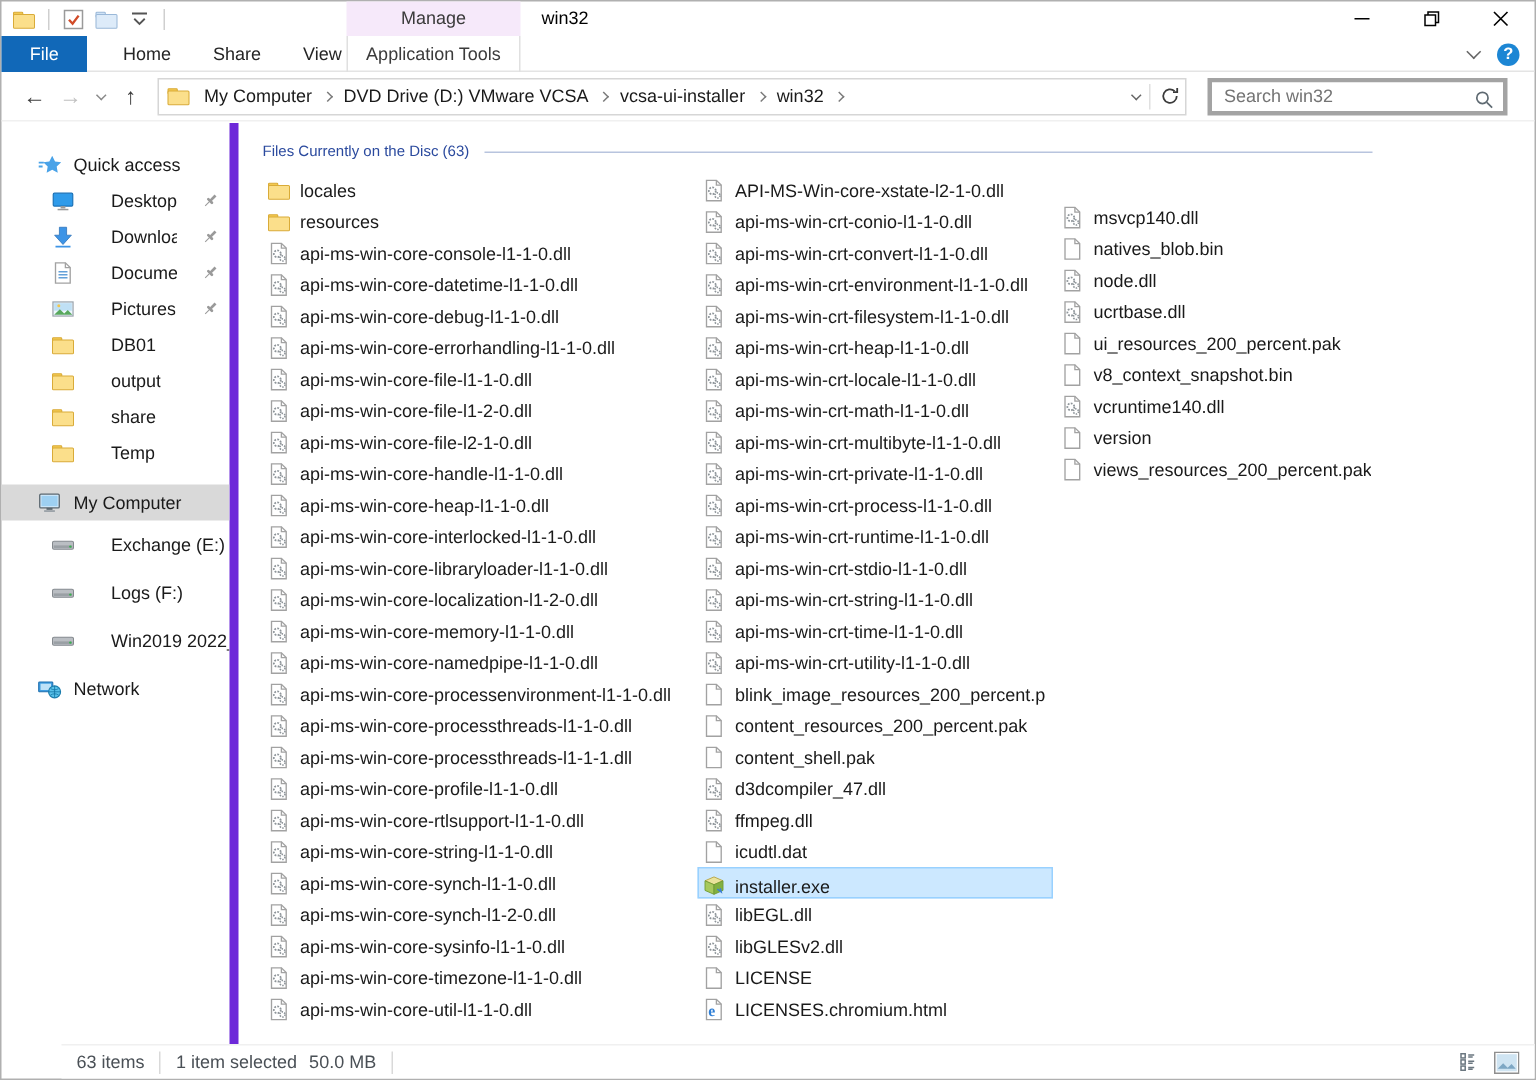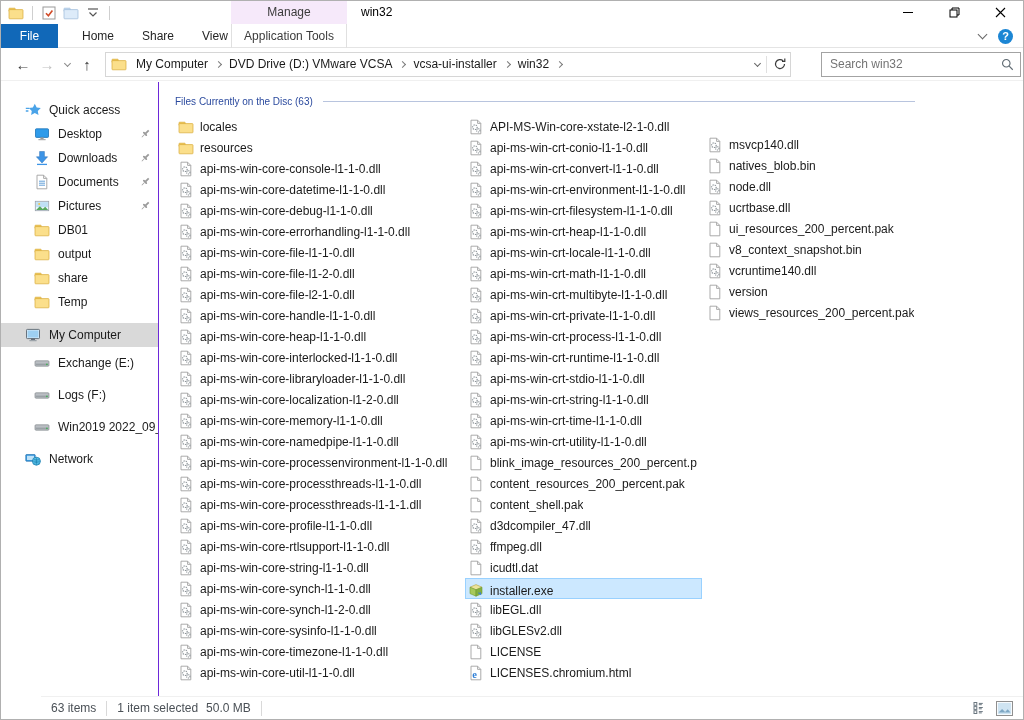--- a/index.html
+++ b/index.html
@@ -42,31 +42,31 @@
   .nav-chev { width:16px; display:flex; justify-content:center; }
   .chev-sm { width:5px; height:5px; border-right:1px solid #8a8a8a; border-bottom:1px solid #8a8a8a;
     transform:rotate(45deg); margin-top:-2px; }
   .address-bar { width:686px; height:25px; border:1px solid #d6d6d6; background:#fff; margin-left:6px;
     display:flex; align-items:center; padding:0 3px 0 5px; }
   .crumb { padding:0 7px; color:#1a1a1a; white-space:nowrap; }
   .crumb-sep { width:5px; height:5px; border-right:1px solid #7a7a7a; border-bottom:1px solid #7a7a7a;
     transform:rotate(-45deg); margin:0 1px; flex:none; }
   .addr-right { margin-left:auto; display:flex; align-items:center; gap:6px; }
   .addr-divider { width:1px; height:17px; background:#e0e0e0; }
-  .search-box { position:relative; width:200px; height:25px; border:1px solid #a3a3a3; margin-left:30px; }
+  .search-box { position:relative; width:200px; height:25px; border:3px solid #a3a3a3; margin-left:14px; }
   .search-box input { width:100%; height:100%; border:none; outline:none; padding:0 26px 0 8px;
     font-family:inherit; font-size:12px; color:#333; }
   .search-box input::placeholder { color:#747474; }
   .search-icon-wrap { position:absolute; right:5px; top:4px; }
 
   
   .app-body { position:absolute; top:81px; bottom:23px; left:0; right:0; display:flex; }
-  .sidebar { width:158px; flex:none; padding-top:16px; border-right:1px solid #6d28d9; overflow:hidden; }
+  .sidebar { width:158px; flex:none; padding-top:16px; border-right:6px solid #6d28d9; overflow:hidden; }
   .sb-row { height:24px; display:flex; align-items:center; padding-left:24px; white-space:nowrap; }
-  .sb-row.indent { padding-left:33px; }
+  .sb-row.indent { padding-left:33px;gap:16px; }
   .sb-row.tall { height:32px; }
   .sb-row.gap { margin-top:9px; }
   .sb-row.selected { background:#d9d9d9; }
   .sb-icon { width:16px; height:16px; flex:none; margin-right:8px; }
   .sb-label { overflow:hidden; }
   .pin { margin-left:auto; margin-right:7px; flex:none; }
 
   .content { flex:1; padding:14px 0 0 16px; overflow:hidden; }
   .group-header { display:flex; align-items:center; width:740px; }
   .group-title { color:var(--header-blue); font-size:10px; white-space:nowrap; }

